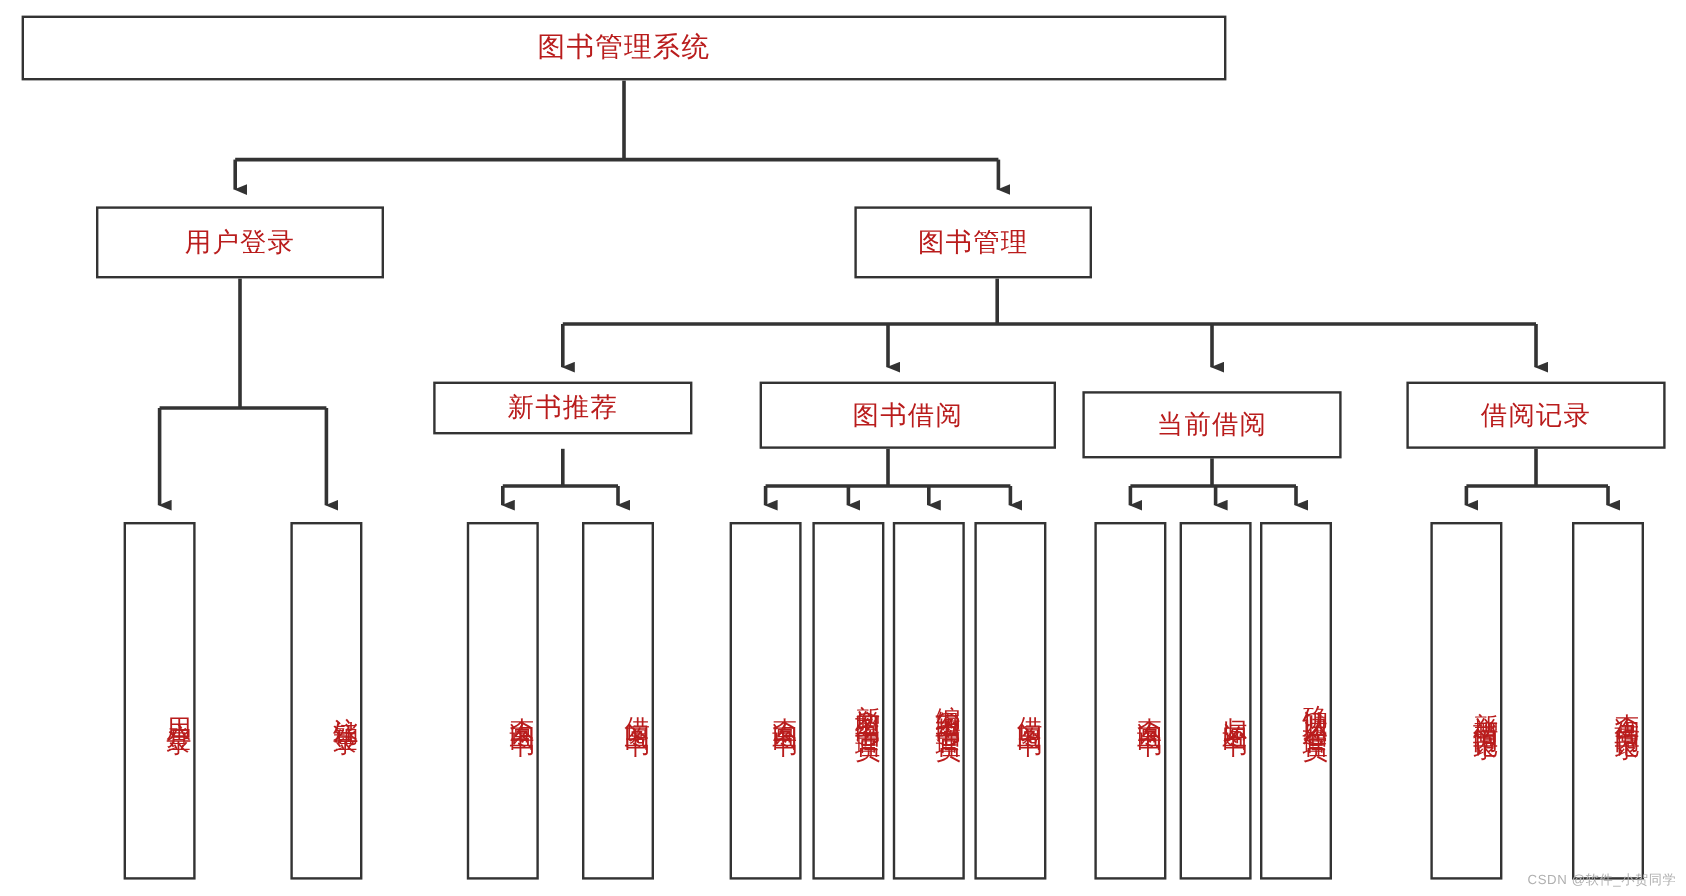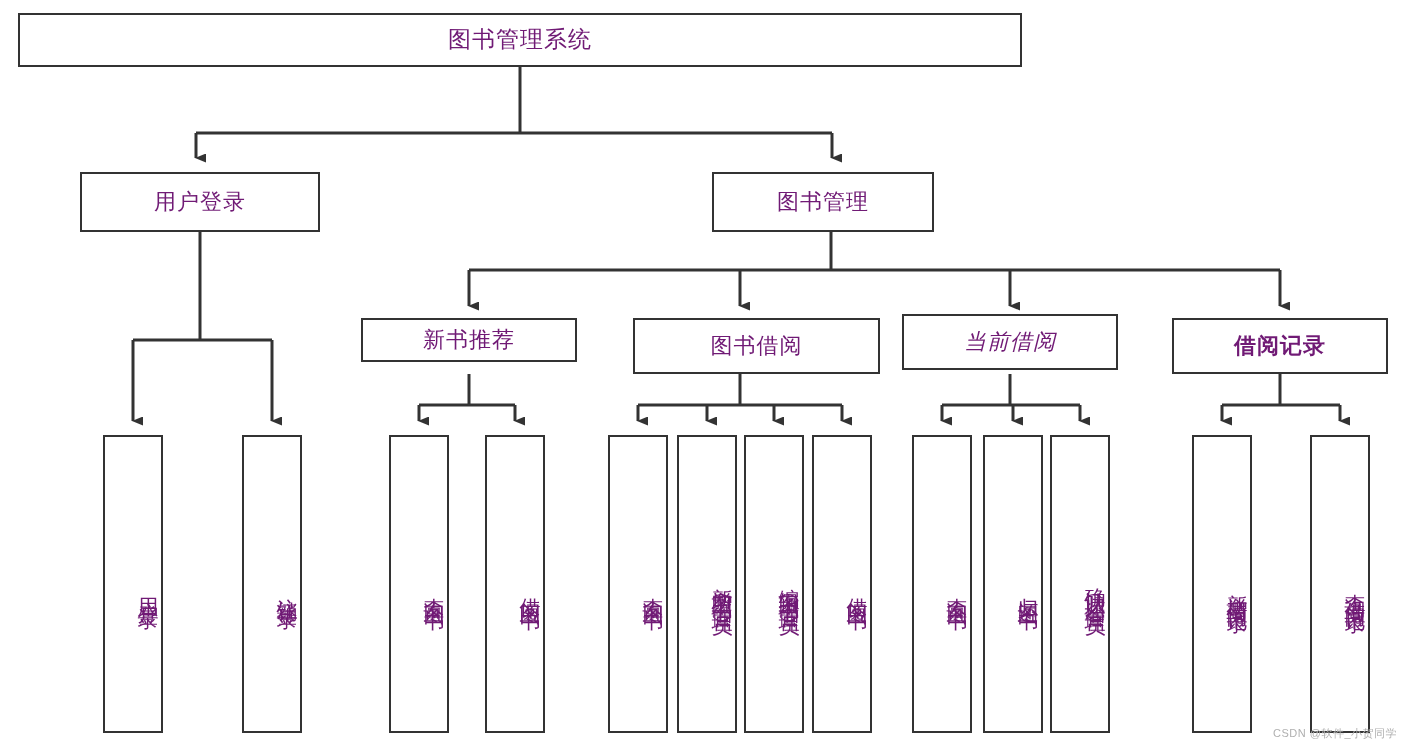--- a/index.html
+++ b/index.html
@@ -26,21 +26,21 @@
     pointer-events: none;
   }
   .node {
     position: absolute;
     box-sizing: border-box;
     border: 2px solid #333333;
     background: #ffffff;
     display: flex;
     align-items: center;
     justify-content: center;
-    color: #701a75;
+    color: #b91c1c;
   }
   .node.horiz {
     font-size: 22px;
     letter-spacing: 1px;
     line-height: 1.2;
   }
   .node.vert {
     writing-mode: vertical-rl;
     text-orientation: upright;
     font-size: 21px;
@@ -123,34 +123,34 @@
     </g>
   </svg>
 
   <div class="node horiz root" style="left:18px;top:13px;width:1004px;height:54px;">
     <span>图书管理系统</span>
   </div>
 
   <div class="node horiz" style="left:80px;top:172px;width:240px;height:60px;">
     <span>用户登录</span>
   </div>
-  <div class="node horiz" style="left:712px;top:172px;width:222px;height:60px;">
+  <div class="node horiz" style="left:712px;top:172px;width:198px;height:60px;">
     <span>图书管理</span>
   </div>
 
   <div class="node horiz" style="left:361px;top:318px;width:216px;height:44px;">
     <span>新书推荐</span>
   </div>
   <div class="node horiz" style="left:633px;top:318px;width:247px;height:56px;">
     <span>图书借阅</span>
   </div>
-  <div class="node horiz" style="left:902px;top:314px;width:216px;height:56px;font-style:italic;">
+  <div class="node horiz" style="left:902px;top:326px;width:216px;height:56px;">
     <span>当前借阅</span>
   </div>
-  <div class="node horiz" style="left:1172px;top:318px;width:216px;height:56px;font-weight:bold;">
+  <div class="node horiz" style="left:1172px;top:318px;width:216px;height:56px;">
     <span>借阅记录</span>
   </div>
 
   <div class="node vert" style="left:103px;top:435px;width:60px;height:298px;">
     <span class="vlabel">用户登录</span>
   </div>
   <div class="node vert" style="left:242px;top:435px;width:60px;height:298px;">
     <span class="vlabel">注销登录</span>
   </div>
 

